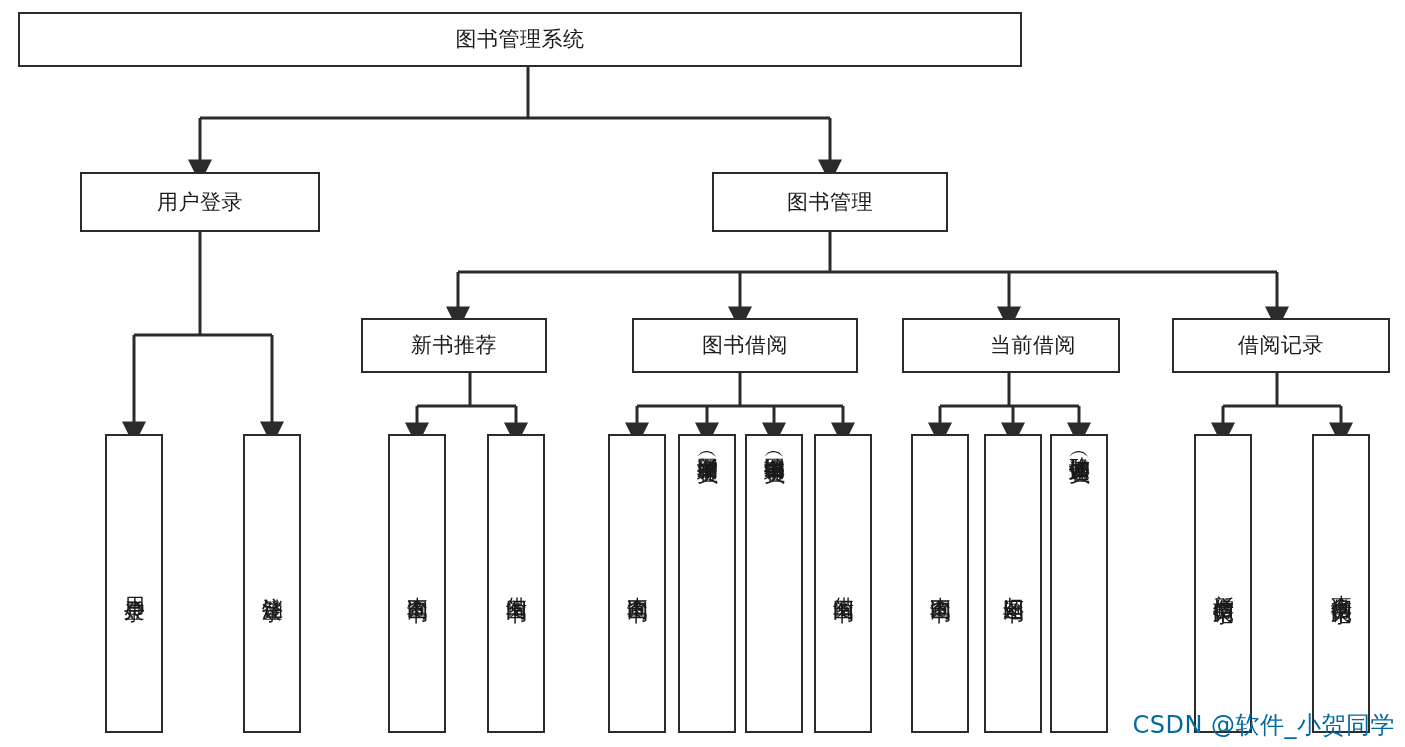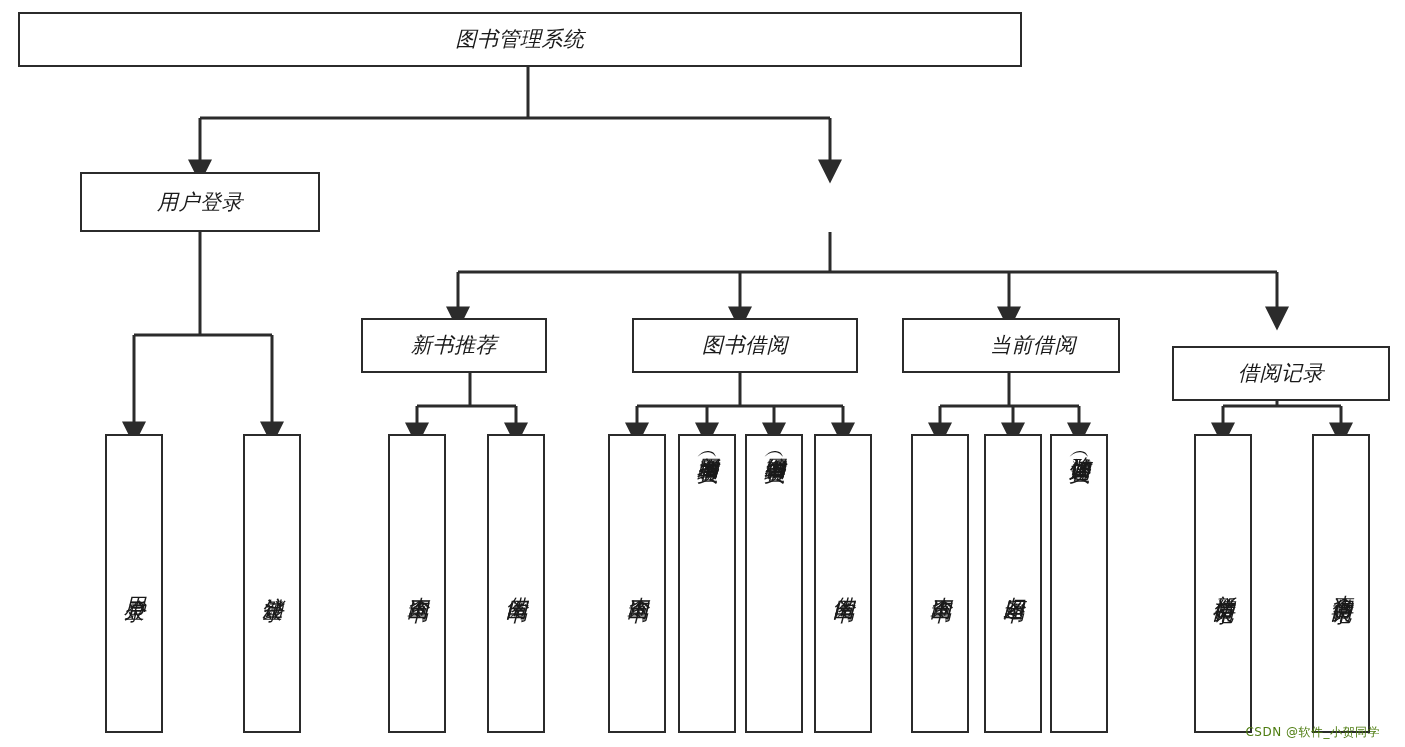--- a/index.html
+++ b/index.html
@@ -31,21 +31,20 @@
     border: 2px solid #2b2b2b;
     background: #ffffff;
     display: flex;
     align-items: center;
     justify-content: center;
     color: #1a1a1a;
   }
   .node .label {
     display: block;
     line-height: 1.08;
-    font-style: italic;
   }
   .node.horiz .label {
     writing-mode: horizontal-tb;
     font-size: 21px;
     letter-spacing: 0.5px;
   }
   .node.root .label {
     font-size: 21px;
   }
   .node.vert {
@@ -59,24 +58,24 @@
     font-size: 21px;
     line-height: 1.0;
     letter-spacing: 2px;
     white-space: nowrap;
   }
   .node.vert.tall-text .label {
     letter-spacing: 1px;
   }
   .watermark {
     position: absolute;
-    right: 25px;
+    right: 10px;
     bottom: 6px;
-    font-size: 12px;
-    color: #4d7c0f;
+    font-size: 24px;
+    color: #0369a1;
     white-space: nowrap;
     letter-spacing: 0.5px;
   }
 </style>
 </head>
 <body>
 
 <div id="canvas">
 
   <svg id="edges" viewBox="0 0 1405 747" xmlns="http://www.w3.org/2000/svg">
@@ -129,31 +128,34 @@
     </g>
   </svg>
 
   <div class="node horiz root" style="left:18px; top:12px; width:1004px; height:55px;">
     <span class="label">图书管理系统</span>
   </div>
 
   <div class="node horiz" style="left:80px; top:172px; width:240px; height:60px;">
     <span class="label">用户登录</span>
   </div>
+  <div class="node horiz" style="left:712px; top:172px; width:236px; height:60px;">
+    <span class="label">图书管理</span>
+  </div>
 
   <div class="node horiz" style="left:361px; top:318px; width:186px; height:55px;">
     <span class="label">新书推荐</span>
   </div>
   <div class="node horiz" style="left:632px; top:318px; width:226px; height:55px;">
     <span class="label">图书借阅</span>
   </div>
   <div class="node horiz" style="left:902px; top:318px; width:218px; height:55px;padding-left:44px;">
     <span class="label">当前借阅</span>
   </div>
-  <div class="node horiz" style="left:1172px; top:318px; width:218px; height:55px;margin-top:28px;">
+  <div class="node horiz" style="left:1172px; top:318px; width:218px; height:55px;">
     <span class="label">借阅记录</span>
   </div>
 
   <div class="node vert" style="left:105px; top:434px; width:58px; height:299px; align-items:center; padding-top:0;">
     <span class="label">用户登录</span>
   </div>
   <div class="node vert" style="left:243px; top:434px; width:58px; height:299px; align-items:center; padding-top:0;">
     <span class="label">注销登录</span>
   </div>
 

